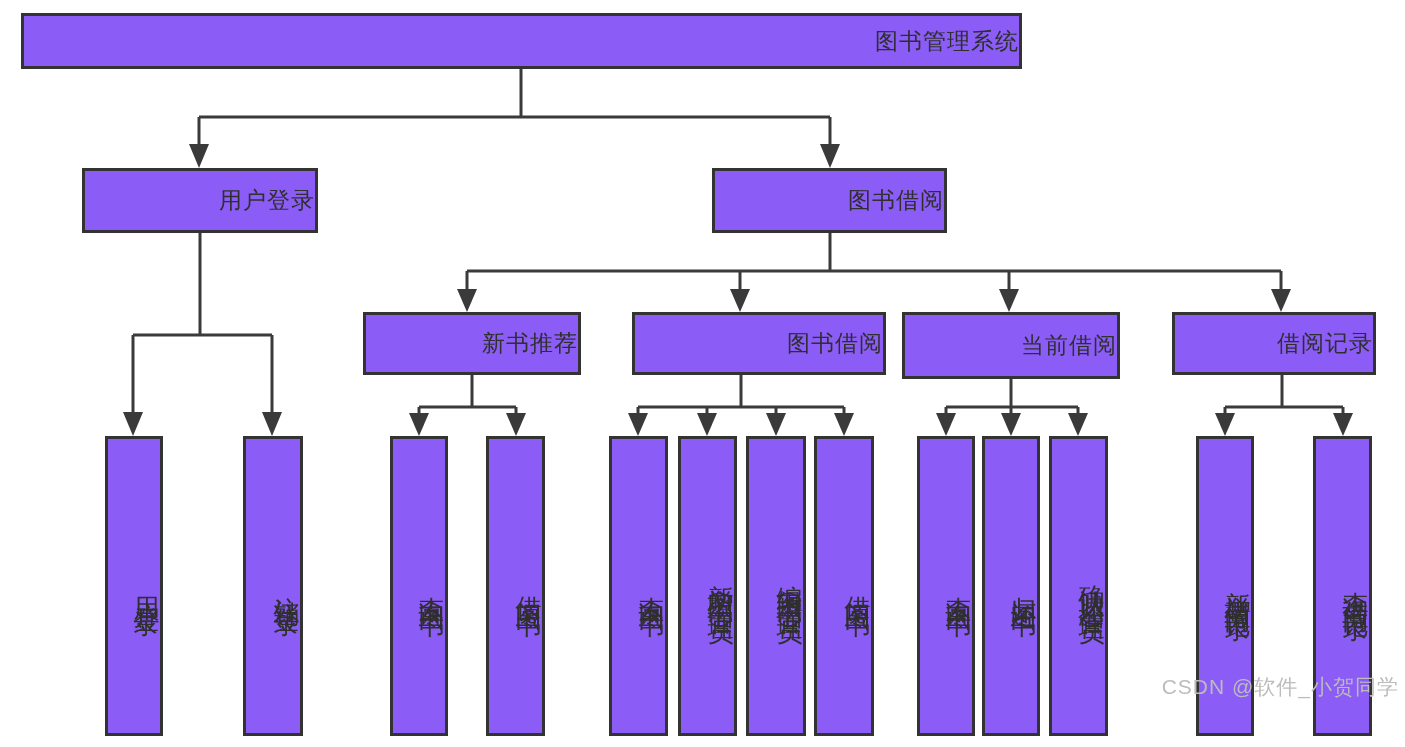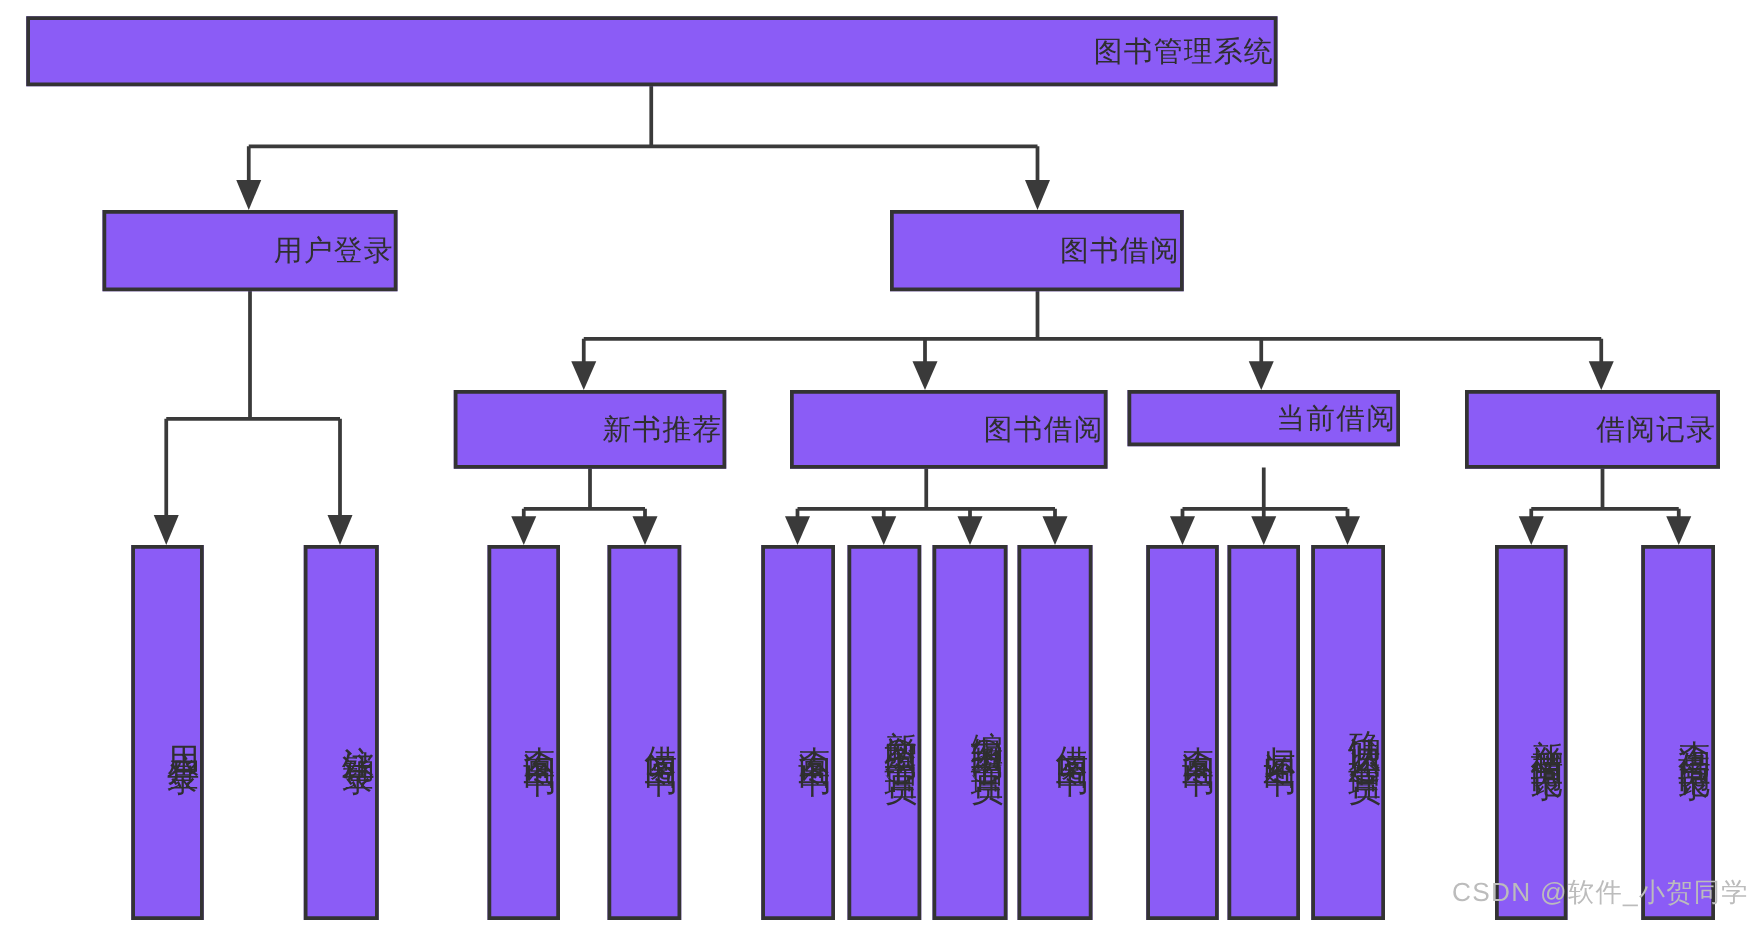--- a/index.html
+++ b/index.html
@@ -24,21 +24,21 @@
   .vbox span{
     writing-mode:vertical-rl;
     text-orientation:mixed;
     font-size:26px;
     letter-spacing:5px;
     line-height:1;
     white-space:nowrap;
   }
   .watermark{
     position:absolute;
-    right:6px;top:700px;
+    right:6px;top:673px;
     font-size:21px;
     color:#bcbcbc;
     letter-spacing:1px;
     z-index:2;
     white-space:nowrap;
   }
 </style>
 </head>
 <body>
 
@@ -123,21 +123,21 @@
   <div class="node hbox" style="left:712px;top:168px;width:235px;height:65px;">
     <span>图书借阅</span>
   </div>
 
   <div class="node hbox" style="left:363px;top:312px;width:218px;height:63px;">
     <span>新书推荐</span>
   </div>
   <div class="node hbox" style="left:632px;top:312px;width:254px;height:63px;">
     <span>图书借阅</span>
   </div>
-  <div class="node hbox" style="left:902px;top:312px;width:218px;height:45px;">
+  <div class="node hbox" style="left:902px;top:312px;width:218px;height:67px;">
     <span>当前借阅</span>
   </div>
   <div class="node hbox" style="left:1172px;top:312px;width:204px;height:63px;">
     <span>借阅记录</span>
   </div>
 
   <div class="node vbox" style="left:105px;top:436px;width:58px;height:300px;">
     <span>用户登录</span>
   </div>
   <div class="node vbox" style="left:243px;top:436px;width:60px;height:300px;">

